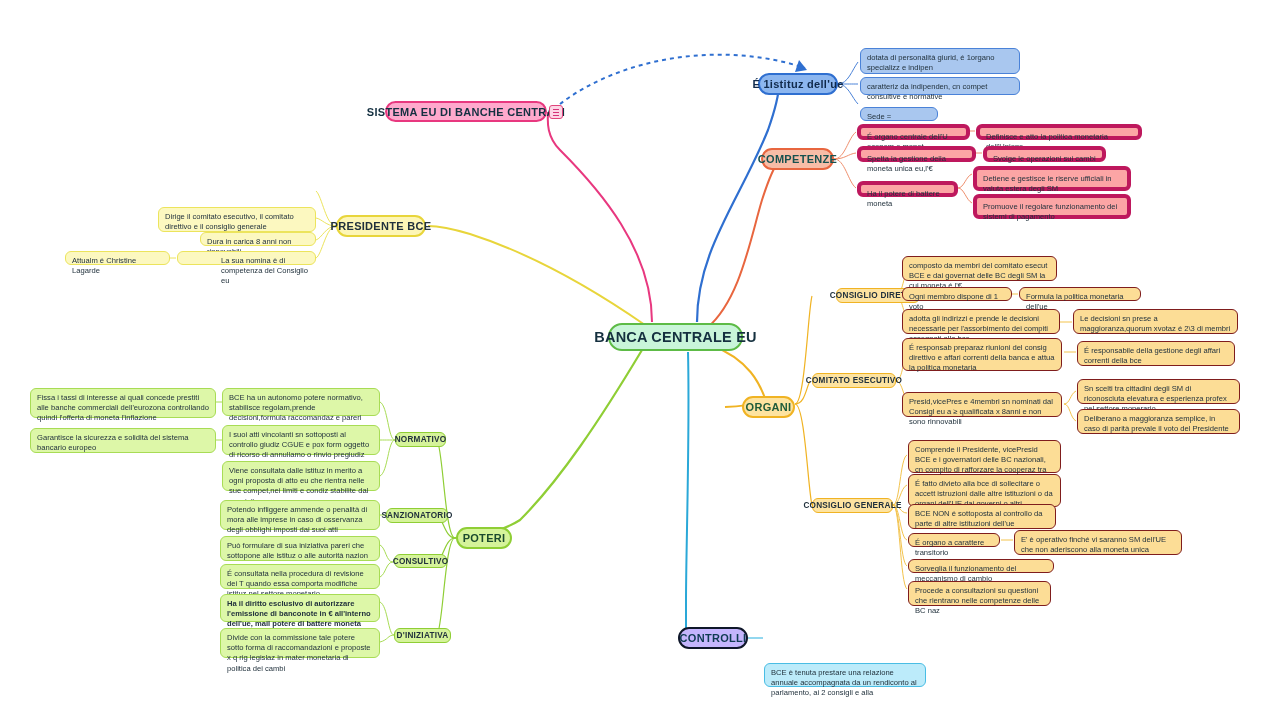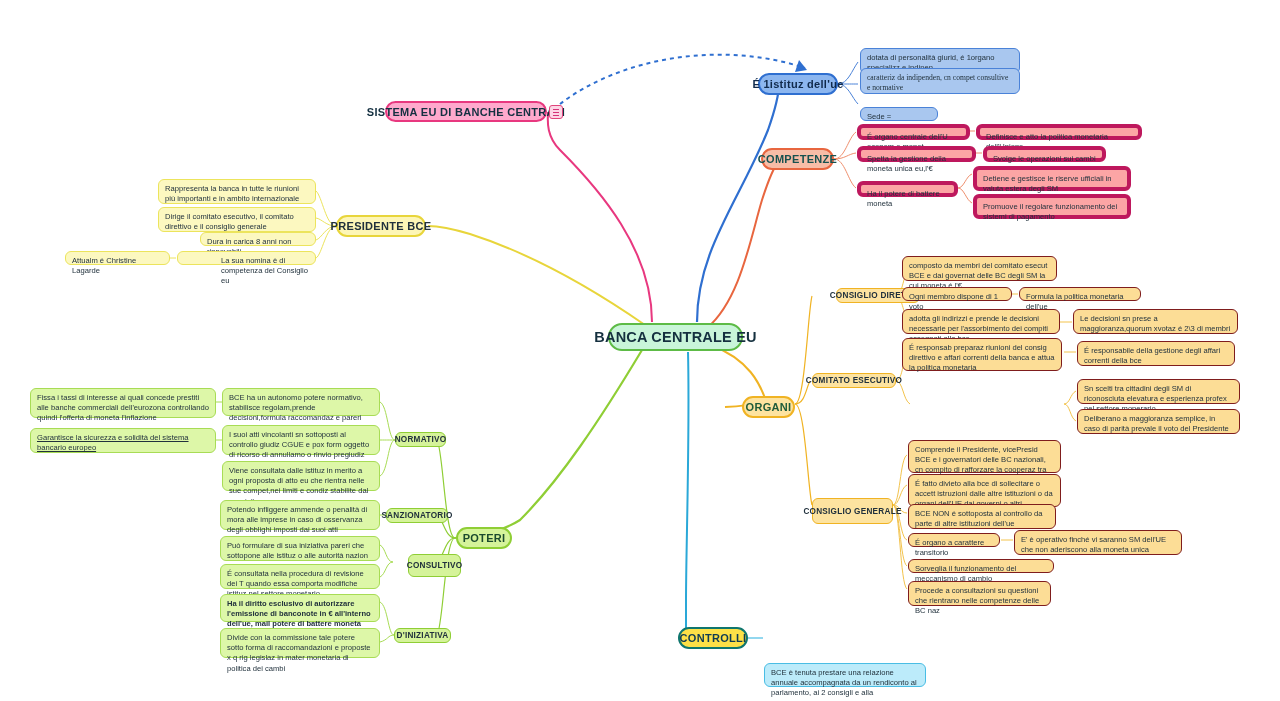--- a/index.html
+++ b/index.html
@@ -41,21 +41,21 @@
   }
   .hamburger i{ display:block; height:1px; background:#d6337a; }
 
   
   .pal-pink  { border:2px solid #e8387f; background:#ffa9cd; color:#143041; }
   .pal-blue  { border:2px solid #2f6fd0; background:#8cb6ef; color:#102a4c; }
   .pal-coral { border:2px solid #e8663f; background:#f7bda7; color:#16514f; }
   .pal-amber { border:2px solid #f0b323; background:#fde3a0; color:#1e5b3a; }
   .pal-yellow{ border:2px solid #e8d53b; background:#fdf6b6; color:#20303c; }
   .pal-green { border:2px solid #8fce35; background:#d5f39a; color:#1b4a2e; }
-  .pal-cyan  { border:2px solid #0f766e; background:#fde047; color:#0f3b52; }
+  .pal-cyan  { border:2px solid #0f172a; background:#c4b5fd; color:#0f3b52; }
 
   .leaf.blue  { border:1px solid #4a82d8; background:#a9c7ef; }
   .leaf.coral { border:4px solid #be185d; background:#fca5a5; }
   .leaf.amber { border:1px solid #7f1d1d; background:#fcdd96; }
   .leaf.yellow{ border:1px solid #ece45c; background:#fcf8c0; }
   .leaf.green { border:1px solid #a8dc55; background:#ddf7a8; }
   .leaf.cyan  { border:1px solid #49bde4; background:#bcebfa; }
 
   .cat-amber { border:1.5px solid #f0b323; background:#fde3a0; }
   .cat-green { border:1.5px solid #8fce35; background:#d5f39a; }
@@ -154,21 +154,21 @@
       <i></i>
       <i></i>
   </div>
 
   <div class="branch-node pal-blue" style="left:758px; top:73px; width:80px; height:22px;">
     <span>É 1istituz dell'ue</span>
   </div>
   <div class="leaf blue" style="left:860px; top:48px; width:160px; height:26px;">
     <span>dotata di personalità giurid, é 1organo specializz e indipen</span>
   </div>
-  <div class="leaf blue" style="left:860px; top:68px; width:160px; height:26px;font-family:Liberation Serif, serif;">
+  <div class="leaf blue" style="left:860px; top:77px; width:160px; height:18px;">
     <span>caratteriz da indipenden, cn compet consultive e normative</span>
   </div>
   <div class="leaf blue" style="left:860px; top:107px; width:78px; height:14px;">
     <span>Sede = Francoforte</span>
   </div>
 
   <div class="branch-node pal-coral" style="left:761px; top:148px; width:73px; height:22px;">
     <span>COMPETENZE</span>
   </div>
   <div class="leaf coral" style="left:857px; top:124px; width:113px; height:15px;">
@@ -215,31 +215,34 @@
   <div class="leaf amber" style="left:1073px; top:309px; width:165px; height:25px;">
     <span>Le decisioni sn prese a maggioranza,quorum xvotaz é 2\3 di membri</span>
   </div>
 
   <div class="cat-pill cat-amber" style="left:812px; top:373px; width:84px; height:15px;">
     <span>COMITATO ESECUTIVO</span>
   </div>
   <div class="leaf amber" style="left:902px; top:338px; width:160px; height:33px;">
     <span>É responsab preparaz riunioni del consig direttivo e affari correnti della banca e attua la politica monetaria</span>
   </div>
+  <div class="leaf amber" style="left:902px; top:392px; width:160px; height:25px;">
+    <span>Presid,vicePres e 4membri sn nominati dal Consigl eu a ≥ qualificata x 8anni e non sono rinnovabili</span>
+  </div>
   <div class="leaf amber" style="left:1077px; top:341px; width:158px; height:25px;">
     <span>É responsabile della gestione degli affari correnti della bce</span>
   </div>
   <div class="leaf amber" style="left:1077px; top:379px; width:163px; height:25px;">
     <span>Sn scelti tra cittadini degli SM di riconosciuta elevatura e esperienza profex nel settore monerario</span>
   </div>
   <div class="leaf amber" style="left:1077px; top:409px; width:163px; height:25px;">
     <span>Deliberano a maggioranza semplice, in caso di parità prevale il voto del Presidente</span>
   </div>
 
-  <div class="cat-pill cat-amber" style="left:812px; top:498px; width:81px; height:26px;">
+  <div class="cat-pill cat-amber" style="left:812px; top:498px; width:81px; height:15px;">
     <span>CONSIGLIO GENERALE</span>
   </div>
   <div class="leaf amber" style="left:908px; top:440px; width:153px; height:33px;">
     <span>Comprende il Presidente, vicePresid BCE e i governatori delle BC nazionali, cn compito di rafforzare la cooperaz tra BCnaz</span>
   </div>
   <div class="leaf amber" style="left:908px; top:474px; width:153px; height:33px;">
     <span>É fatto divieto alla bce di sollecitare o accett istruzioni dalle altre istituzioni o da organi dell'UE,dai governi o altri organismi</span>
   </div>
   <div class="leaf amber" style="left:908px; top:504px; width:148px; height:25px;">
     <span>BCE NON é sottoposta al controllo da parte di altre istituzioni dell'ue</span>
@@ -253,23 +256,20 @@
   <div class="leaf amber" style="left:908px; top:581px; width:143px; height:25px;">
     <span>Procede a consultazioni su questioni che rientrano nelle competenze delle BC naz</span>
   </div>
   <div class="leaf amber" style="left:1014px; top:530px; width:168px; height:25px;">
     <span>E' è operativo finché vi saranno SM dell'UE che non aderiscono alla moneta unica</span>
   </div>
 
   <div class="branch-node pal-yellow" style="left:336px; top:215px; width:90px; height:22px;">
     <span>PRESIDENTE BCE</span>
   </div>
-  <div class="leaf yellow" style="left:158px; top:179px; width:158px; height:25px;">
-    <span>Rappresenta la banca in tutte le riunioni più importanti e in ambito internazionale</span>
-  </div>
   <div class="leaf yellow" style="left:158px; top:207px; width:158px; height:25px;">
     <span>Dirige il comitato esecutivo, il comitato direttivo e il consiglio generale</span>
   </div>
   <div class="leaf yellow" style="left:200px; top:232px; width:116px; height:14px;">
     <span>Dura in carica 8 anni non rinnovabili</span>
   </div>
   <div class="leaf yellow" style="left:177px; top:251px; width:139px; height:14px;padding-left:43px;">
     <span>La sua nomina è di competenza del Consiglio eu</span>
   </div>
   <div class="leaf yellow" style="left:65px; top:251px; width:105px; height:14px;">
@@ -288,32 +288,32 @@
   </div>
   <div class="leaf green" style="left:222px; top:425px; width:158px; height:30px;">
     <span>I suoi atti vincolanti sn sottoposti al controllo giudiz CGUE e pox form oggetto di ricorso di annullamo o rinvio pregiudiz</span>
   </div>
   <div class="leaf green" style="left:222px; top:461px; width:158px; height:30px;">
     <span>Viene consultata dalle istituz in merito a ogni proposta di atto eu che rientra nelle sue compet,nei limiti e condiz stabilite dal consiglio</span>
   </div>
   <div class="leaf green" style="left:30px; top:388px; width:186px; height:30px;">
     <span>Fissa i tassi di interesse ai quali concede prestiti alle banche commerciali dell'eurozona controllando quindi l'offerta di moneta l'inflazione</span>
   </div>
-  <div class="leaf green" style="left:30px; top:428px; width:186px; height:25px;text-decoration:underline;">
+  <div class="leaf green" style="left:30px; top:428px; width:186px; height:25px;">
     <span>Garantisce la sicurezza e solidità del sistema bancario europeo</span>
   </div>
 
   <div class="cat-pill cat-green" style="left:386px; top:508px; width:62px; height:15px;">
     <span>SANZIONATORIO</span>
   </div>
   <div class="leaf green" style="left:220px; top:500px; width:160px; height:30px;">
     <span>Potendo infliggere ammende o penalità di mora alle imprese in caso di osservanza degli obblighi imposti dai suoi atti</span>
   </div>
 
-  <div class="cat-pill cat-green" style="left:408px; top:554px; width:53px; height:23px;align-items:center;">
+  <div class="cat-pill cat-green" style="left:394px; top:554px; width:53px; height:14px;align-items:center;">
     <span>CONSULTIVO</span>
   </div>
   <div class="leaf green" style="left:220px; top:536px; width:160px; height:25px;">
     <span>Può formulare di sua iniziativa pareri che sottopone alle istituz o alle autorità nazion</span>
   </div>
   <div class="leaf green" style="left:220px; top:564px; width:160px; height:25px;">
     <span>É consultata nella procedura di revisione dei T quando essa comporta modifiche istituz nel settore monetario</span>
   </div>
 
   <div class="cat-pill cat-green" style="left:394px; top:628px; width:57px; height:15px;">

